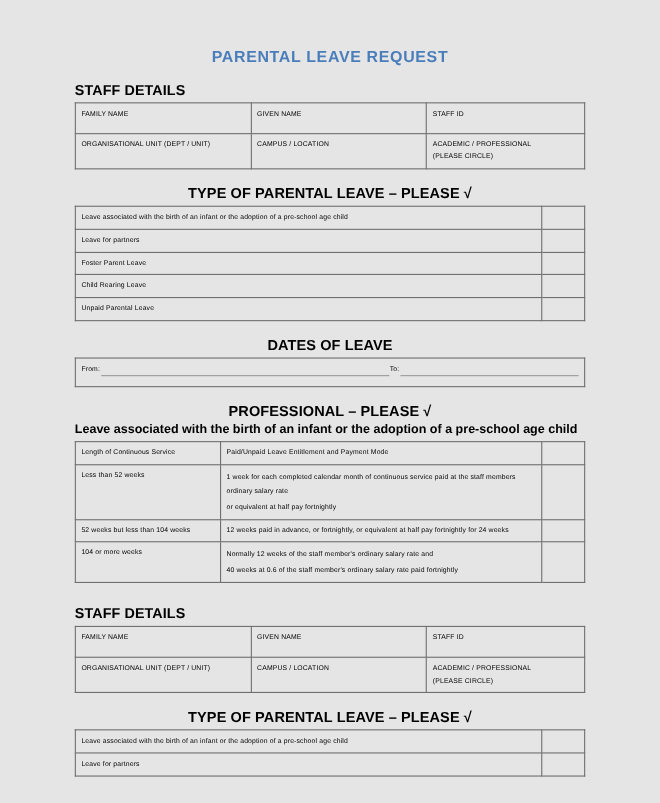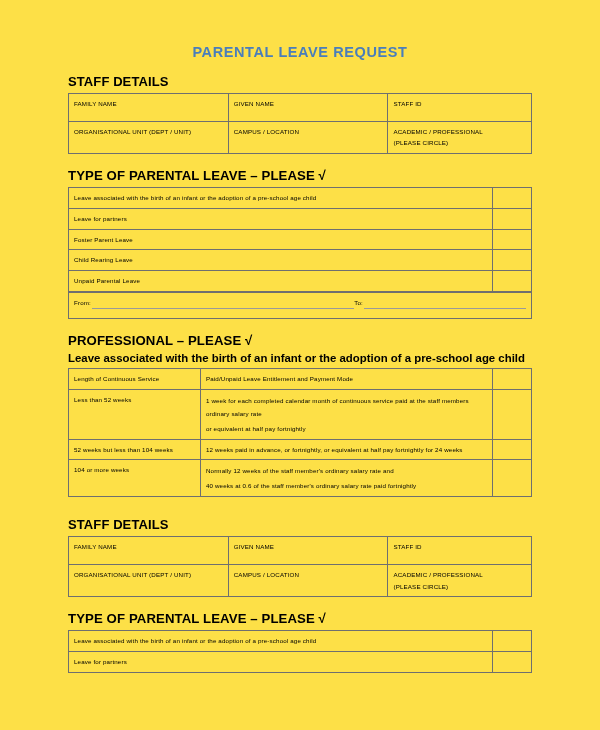--- a/index.html
+++ b/index.html
@@ -13,21 +13,21 @@
     height: 730px;
     overflow: hidden;
     font-family: "Liberation Sans", sans-serif;
     color: #000000;
   }
   .page {
     position: relative;
     width: 600px;
     height: 730px;
     padding: 0 68px;
-    background: #fde047;
+    background: #e5e5e5;
   }
   .doc-title {
     text-align: center;
     color: #4a7ebb;
     font-size: 14.5px;
     font-weight: bold;
     letter-spacing: 0.6px;
     padding-top: 44px;
     margin: 0;
   }
@@ -47,20 +47,21 @@
     font-weight: bold;
   }
   h2.section-heading {
     font-size: 13px;
     font-weight: bold;
     margin: 14px 0 4px 0;
     letter-spacing: 0.1px;
   }
   h2.section-heading.big {
     font-size: 13.2px;
+    text-align: center;
   }
   h3.sub-heading {
     font-size: 11.4px;
     font-weight: bold;
     margin: 2px 0 4px 0;
   }
   table.form-table {
     width: 100%;
     border-collapse: collapse;
     table-layout: fixed;
@@ -187,20 +188,21 @@
         <td class="col-label">Child Rearing Leave</td>
         <td class="col-tick"></td>
       </tr>
       <tr>
         <td class="col-label">Unpaid Parental Leave</td>
         <td class="col-tick"></td>
       </tr>
     </tbody>
   </table>
 
+  <h2 class="section-heading big">DATES OF LEAVE</h2>
   <table class="form-table dates-table">
     <tbody>
       <tr>
         <td>
           <div class="dates-row">
             <span class="date-field from">
               <span>From:</span>
               <span class="date-rule"></span>
             </span>
             <span class="date-field to">

